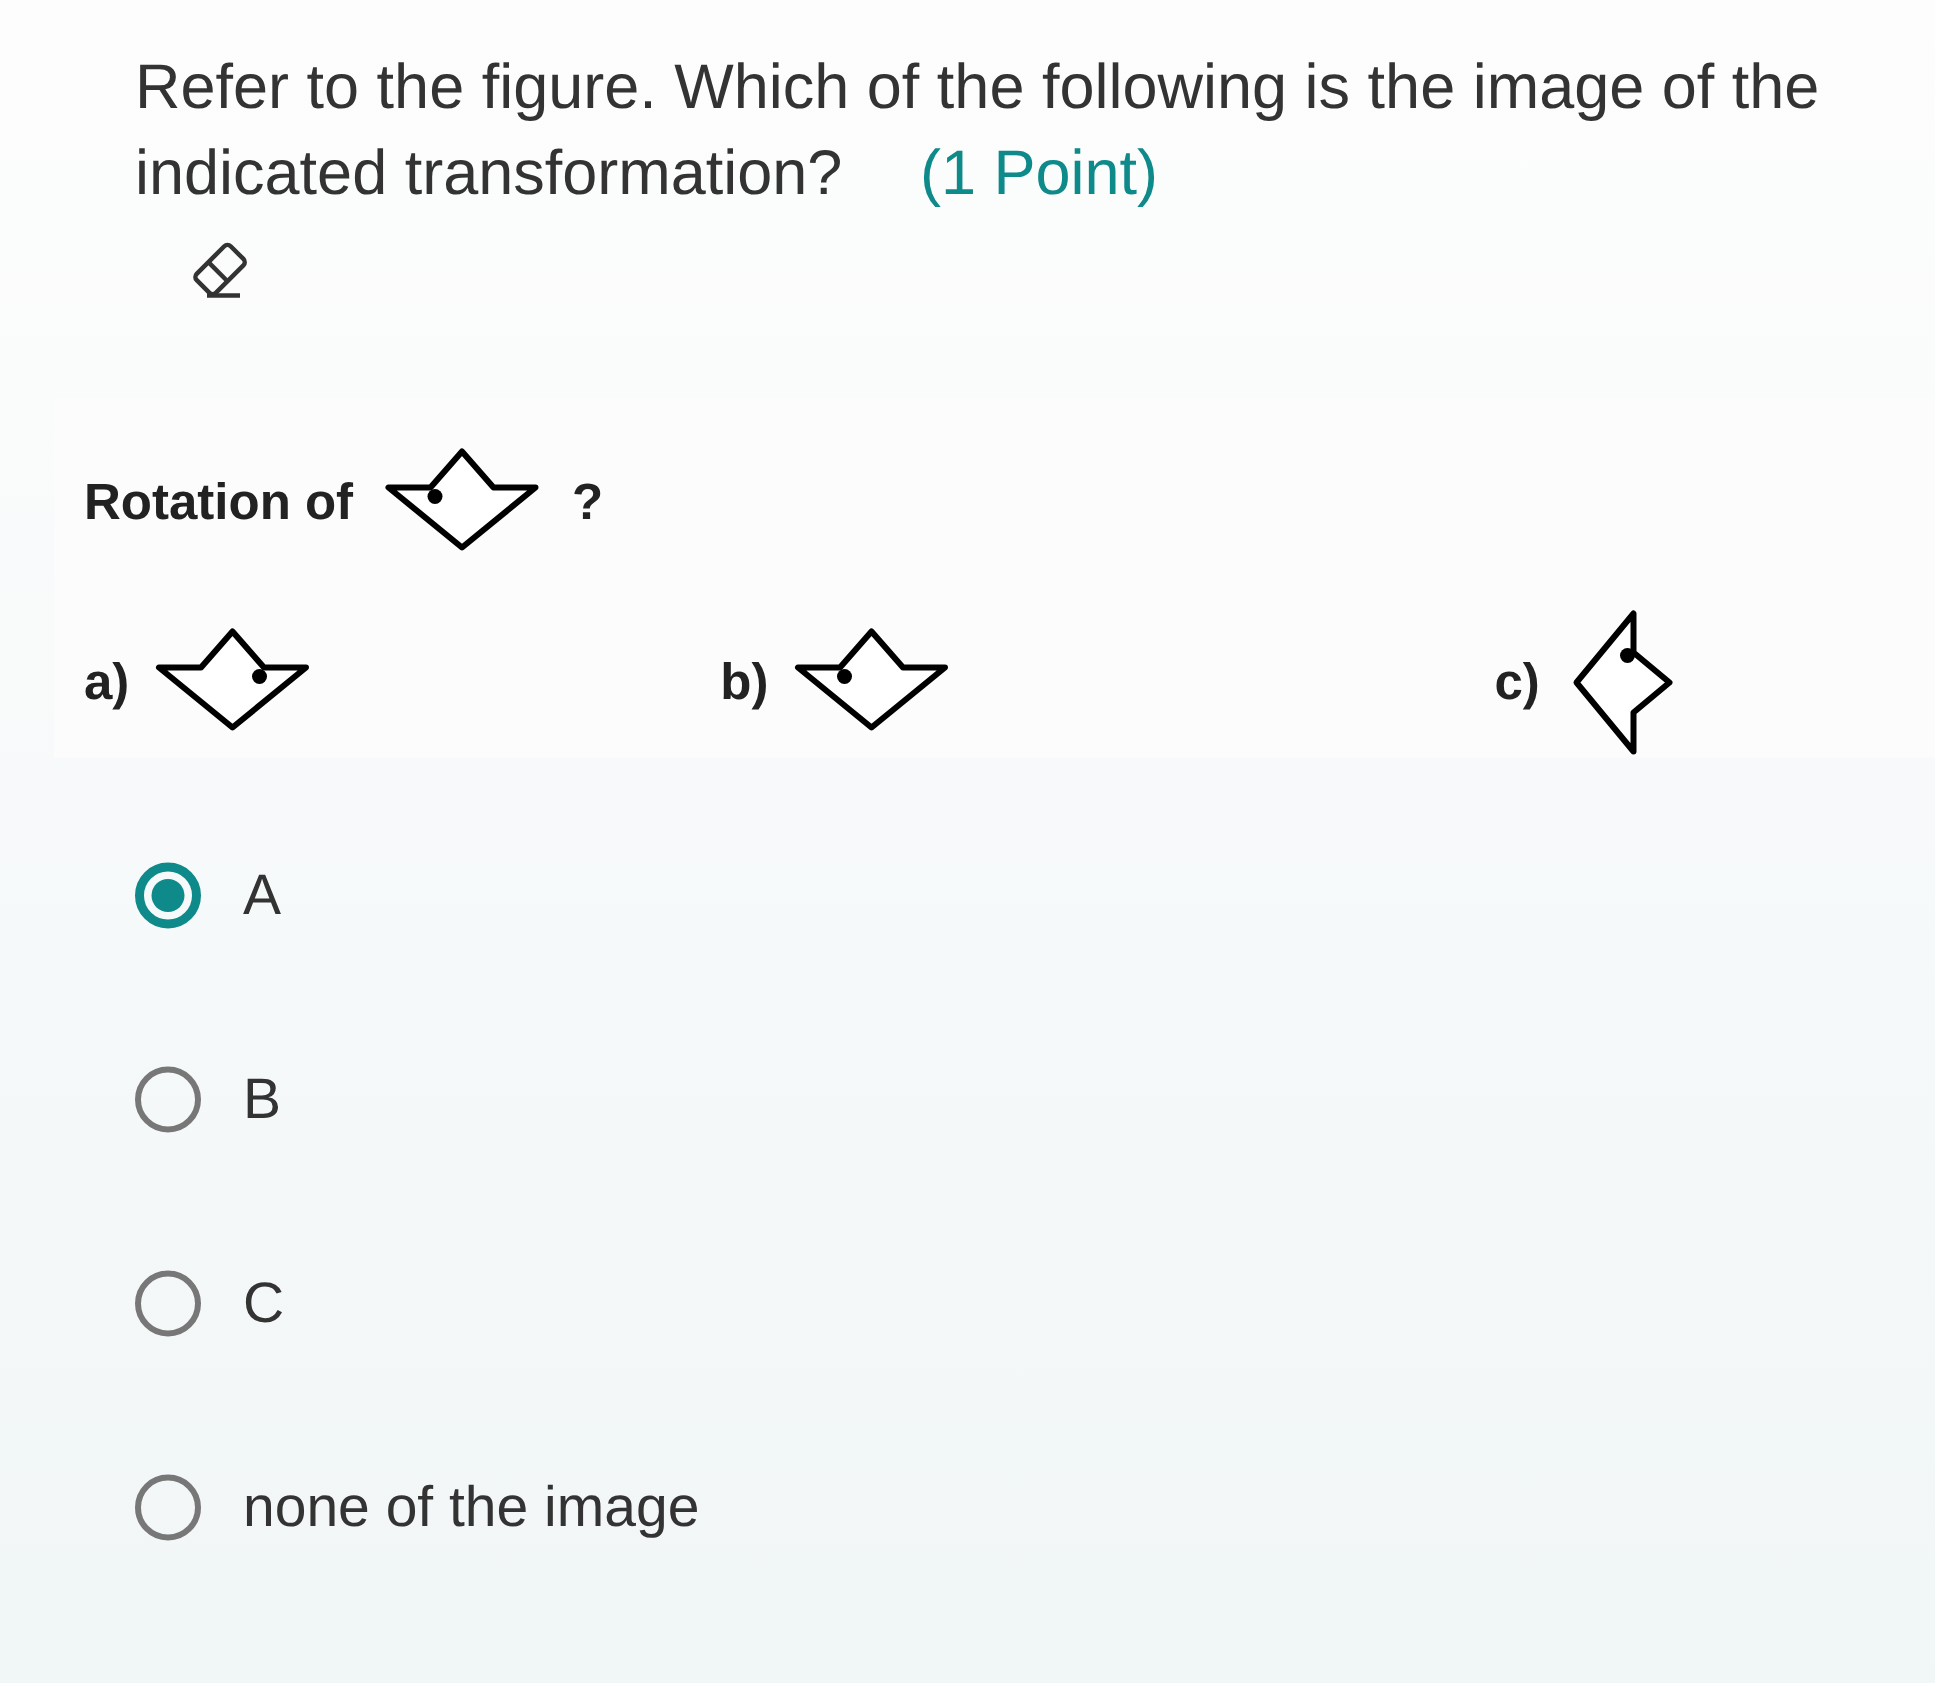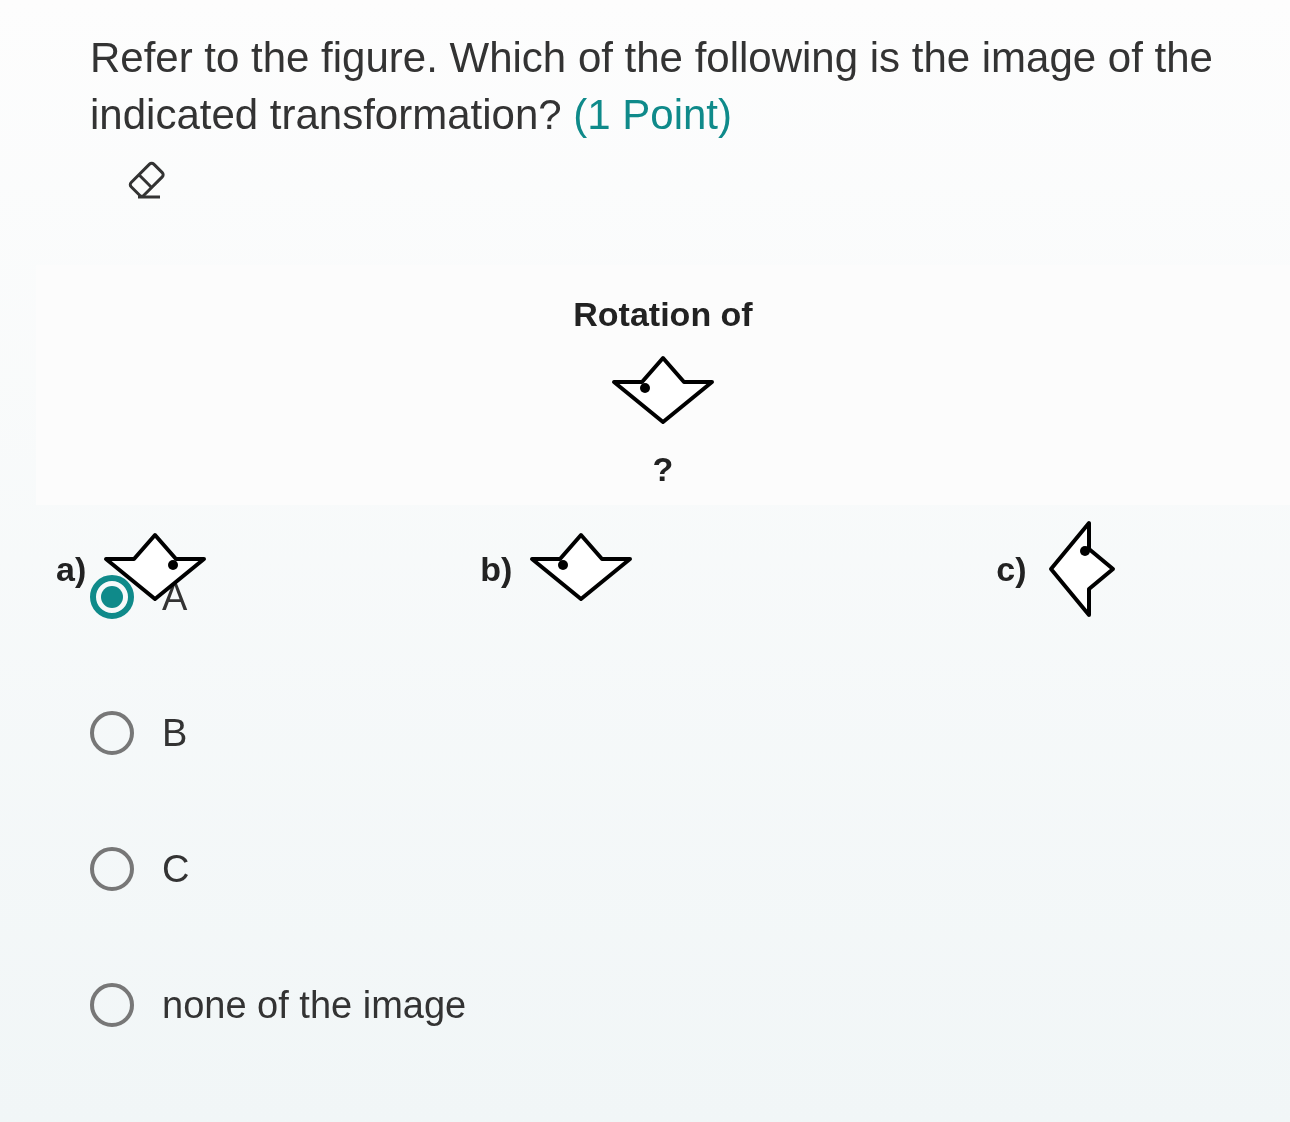--- a/index.html
+++ b/index.html
@@ -16,41 +16,41 @@
   }
   .question-text {
     font-size: 42px;
     line-height: 1.35;
     color: #333;
     font-weight: 400;
   }
   .points {
     color: #0f8a8a;
     font-weight: 400;
+    margin-left: 40px;
   }
   .eraser-row {
     margin-top: 10px;
     margin-left: 30px;
   }
   .figure-panel {
     background: #fcfcfc;
     margin: 60px -40px 0 -54px;
     padding: 30px 20px 30px 20px;
     position: relative;
     height: 240px;
   }
   .rotation-row {
     display: flex;
     align-items: center;
     gap: 18px;
     font-size: 34px;
     font-weight: 600;
     color: #222;
     margin-bottom: 30px;
-    flex-direction: column;
   }
   .answer-row {
     display: flex;
     align-items: center;
     font-size: 34px;
     font-weight: 600;
   }
   .ans-item {
     display: flex;
     align-items: center;

